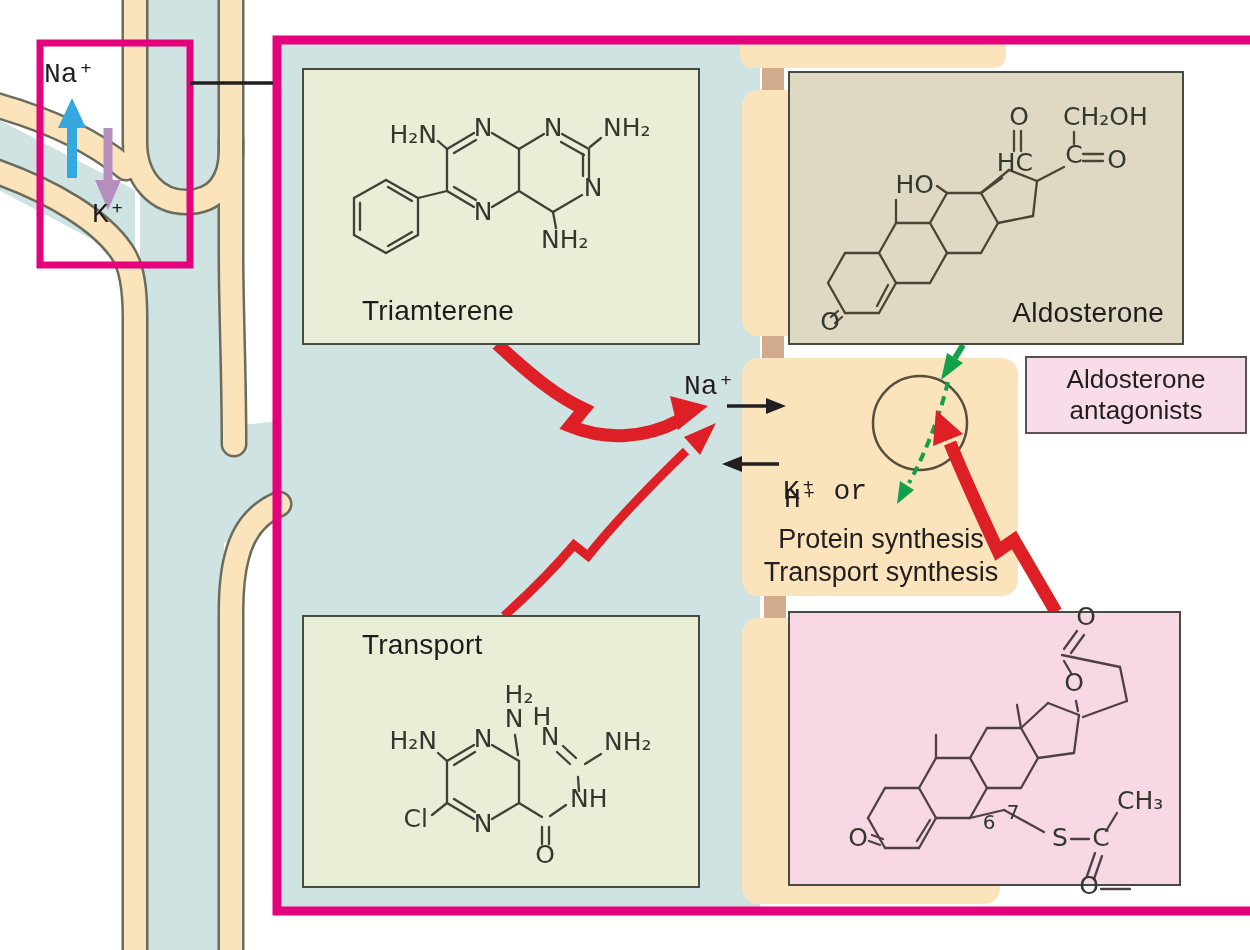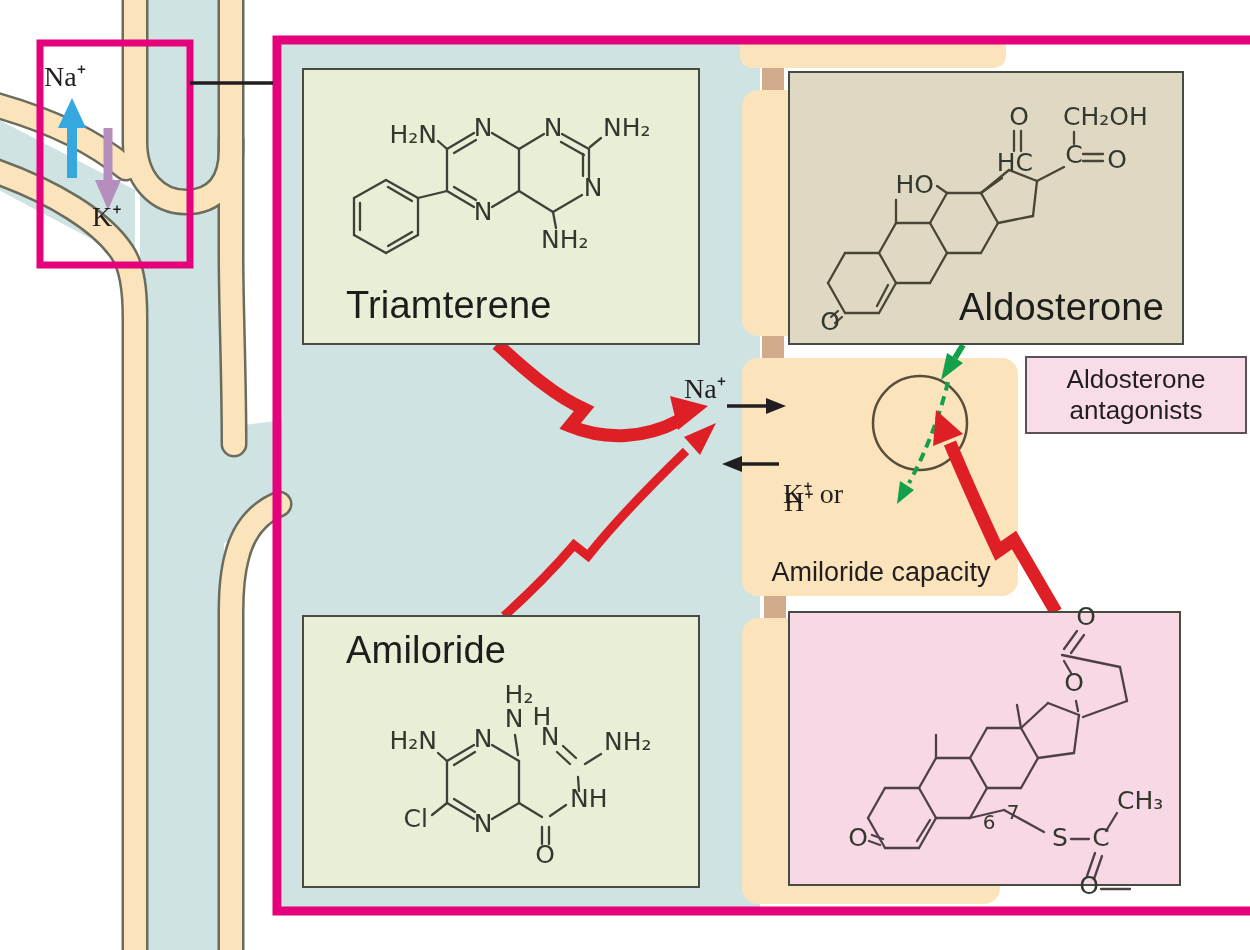--- a/index.html
+++ b/index.html
@@ -2,24 +2,24 @@
 <html><head>
 <meta charset="utf-8">
 <style>
   html,body{margin:0;padding:0;background:#ffffff;}
   #canvas{position:relative;width:1250px;height:950px;background:#ffffff;overflow:hidden;
           font-family:"Liberation Sans",sans-serif;}
   .abs{position:absolute;}
   svg{display:block;}
   svg text{font-family:"DejaVu Sans","Liberation Sans",sans-serif;}
   .chem-box{position:absolute;box-sizing:border-box;border:2.5px solid #474b42;}
-  .chem-label{position:absolute;font-size:38px;color:#1d1d1b;letter-spacing:0.2px;
-              font-family:"Liberation Sans",sans-serif;white-space:nowrap;}
+  .chem-label{position:absolute;font-size:28px;color:#1d1d1b;letter-spacing:0.2px;
+              font-family:"Liberation Sans",sans-serif;white-space:nowrap;margin-left:16px;}
   .ion-label{position:absolute;font-size:28px;color:#221e1f;white-space:nowrap;
-             font-family:Liberation Serif, serif;}
+             font-family:Liberation Mono, monospace;}
   .cell-text{position:absolute;font-size:27px;color:#221e1f;text-align:center;
              font-family:"Liberation Sans",sans-serif;}
   #antagonists-box{position:absolute;box-sizing:border-box;border:2.5px solid #5c5156;
     display:flex;flex-direction:column;align-items:center;justify-content:center;
     font-size:26px;color:#221e1f;line-height:1.2;font-family:"Liberation Sans",sans-serif;}
   .atom{fill:#33382e;font-size:25px;}
   .atom-small{fill:#33382e;font-size:20px;}
   .bond{stroke-width:2.3;fill:none;stroke-linecap:round;}
 </style>
 </head>
@@ -243,21 +243,21 @@
         <text class="atom" x="133" y="132" text-anchor="end">H₂N</text>
         <text class="atom" x="179" y="130" text-anchor="middle">N</text>
         <text class="atom" x="246" y="128" text-anchor="middle">N</text>
         <text class="atom" x="300" y="133" text-anchor="start">NH₂</text>
         <text class="atom" x="124" y="210" text-anchor="end">Cl</text>
         <text class="atom" x="179" y="215" text-anchor="middle">N</text>
         <text class="atom" x="266" y="190" text-anchor="start">NH</text>
         <text class="atom" x="241" y="246" text-anchor="middle">O</text>
       </g>
     </svg>
-    <div class="chem-label" style="left:42px;top:12px;">Amiloride</div>
+    <div class="chem-label" style="left:42px;top:12px;">Transport</div>
   </div>
 
   <div class="chem-box" style="left:788px;top:611px;width:393px;height:275px;background:#f8d8e5;overflow:visible;">
     <svg width="388" height="270" viewBox="0 0 388 270" style="overflow:visible;">
       <g class="bond" stroke="#4e4049">
         <line x1="95" y1="235" x2="78" y2="205"></line>
         <line x1="78" y1="205" x2="95" y2="175"></line>
         <line x1="95" y1="175" x2="129" y2="175"></line>
         <line x1="129" y1="175" x2="146" y2="205"></line>
         <line x1="146" y1="205" x2="129" y2="235"></line>
@@ -310,15 +310,16 @@
     </svg>
   </div>
 
   <div class="ion-label" style="left:44px;top:56px;">Na⁺</div>
   <div class="ion-label" style="left:92px;top:196px;">K⁺</div>
 
   <div class="ion-label" style="left:684px;top:368px;">Na⁺</div>
   <div class="ion-label" style="left:783px;top:473px;">K⁺ or</div>
   <div class="ion-label" style="left:784px;top:481px;">H⁺</div>
 
-  <div class="cell-text" style="left:745px;top:557px;width:272px;">Amiloride capacity</div>
+  <div class="cell-text" style="left:745px;top:524px;width:272px;">Protein synthesis</div>
+  <div class="cell-text" style="left:745px;top:557px;width:272px;">Transport synthesis</div>
 
 </div>
 
 </body></html>

